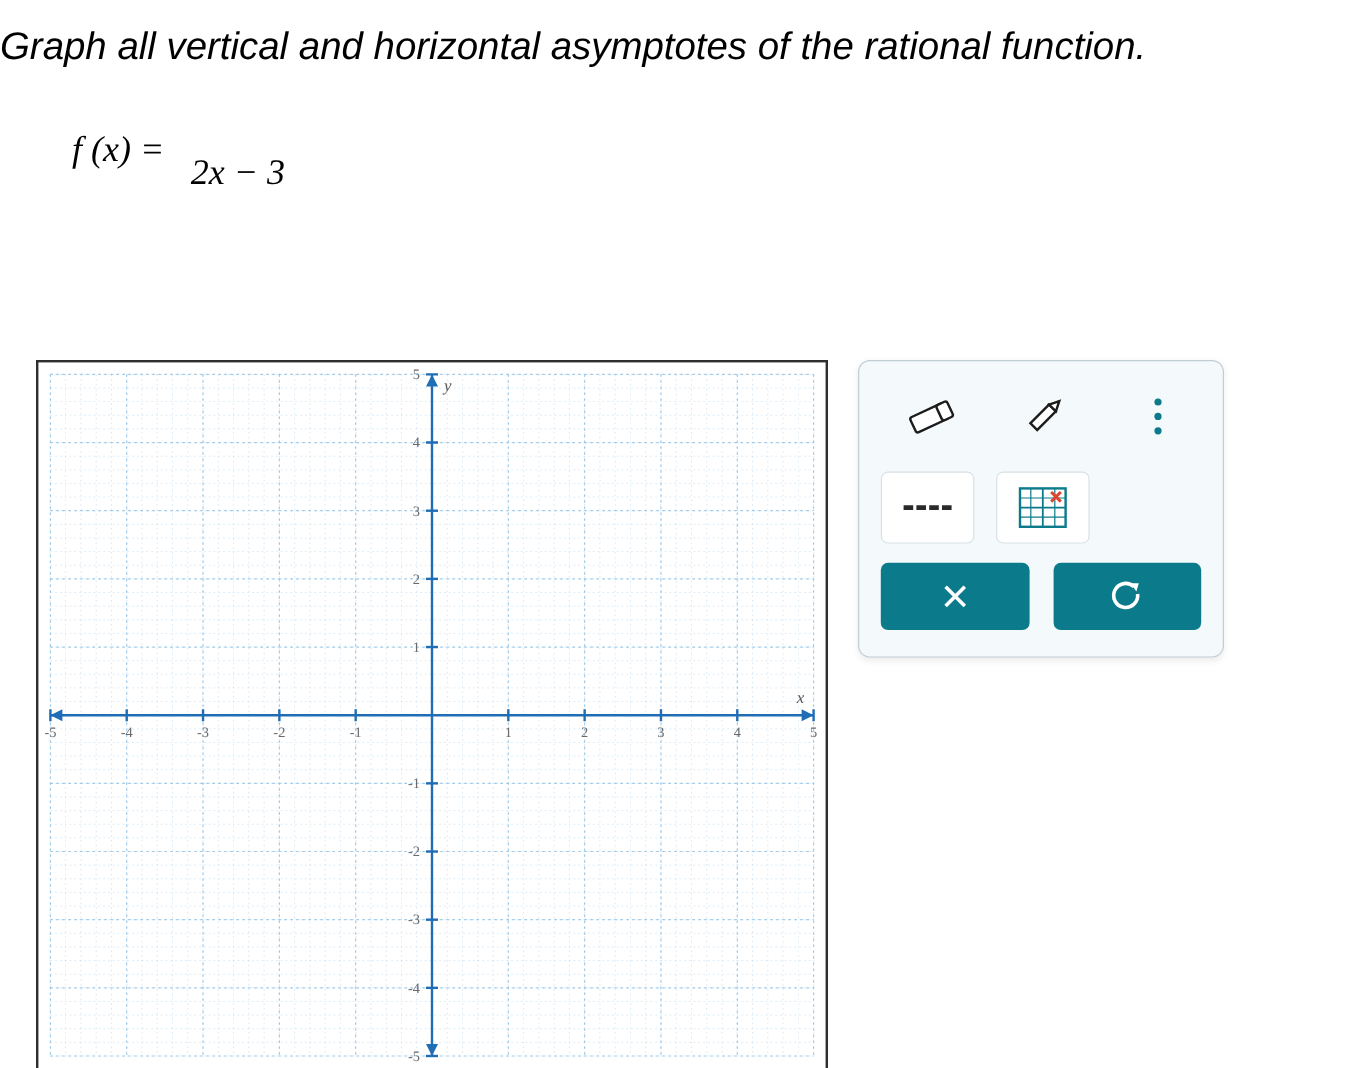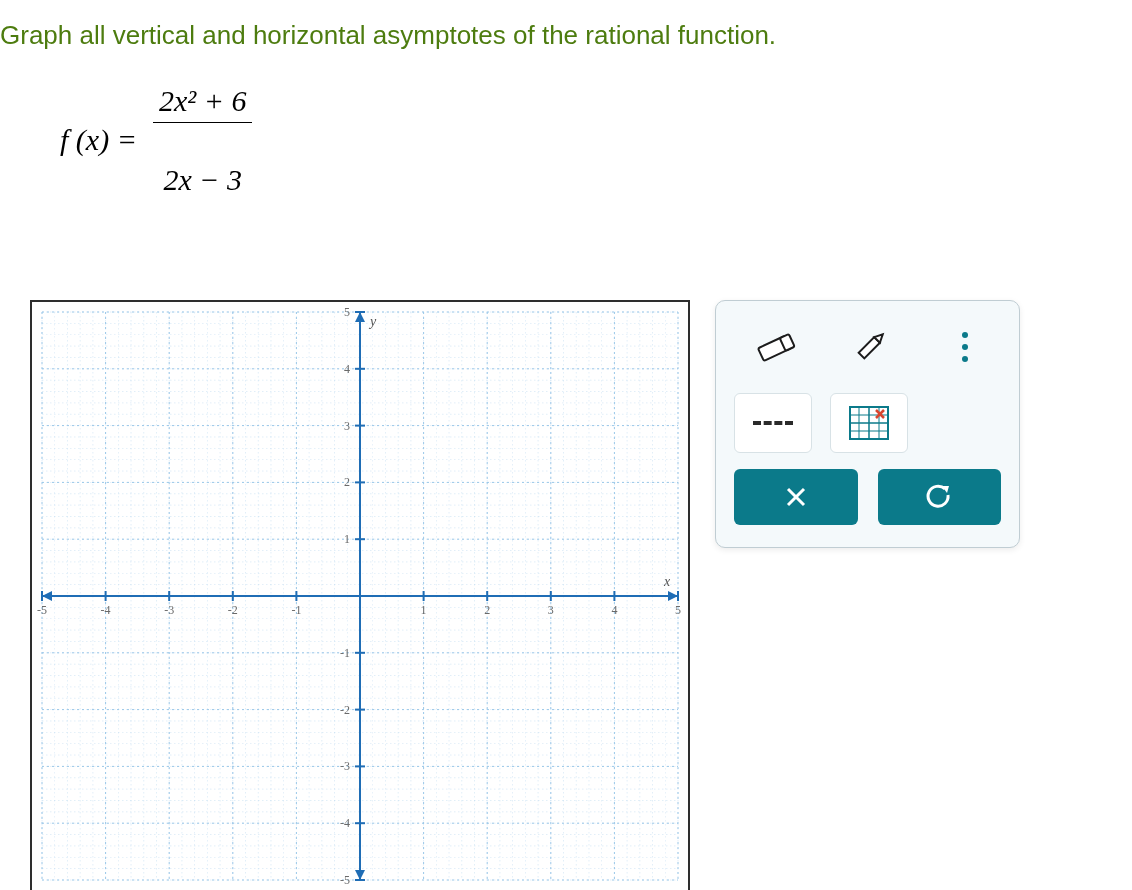--- a/index.html
+++ b/index.html
@@ -6,23 +6,24 @@
   body {
     margin: 0;
     padding: 0;
     font-family: Verdana, Geneva, sans-serif;
     background: #fff;
     width: 1132px;
     height: 890px;
     overflow: hidden;
   }
   .instruction {
-    font-size: 26px;
-    color: #4d7c0f;
+    font-size: 32px;
+    color: #000000;
     padding: 20px 0 0 0;
+    font-style: italic;
   }
   .equation {
     font-family: "Times New Roman", serif;
     font-size: 30px;
     font-style: italic;
     padding: 30px 0 0 60px;
     display: flex;
     align-items: center;
     gap: 16px;
   }
@@ -89,21 +90,20 @@
   }
 </style>
 </head>
 <body>
 
 <div class="instruction">Graph all vertical and horizontal asymptotes of the rational function.</div>
 
 <div class="equation">
   <span><span>f</span> (<span>x</span>) =</span>
   <span class="fraction">
-    <span class="num">2x² + 6</span>
     <span class="den">2x − 3</span>
   </span>
 </div>
 
 <div class="graph-area">
   <svg id="graph-svg" width="656" height="588" viewBox="0 0 656 588">
       <line x1="10" y1="10" x2="10" y2="578" stroke="#9ac7e8" stroke-width="0.5" stroke-dasharray="1.5 2.5" opacity="0.6"></line>
       <line x1="22.720000000000027" y1="10" x2="22.720000000000027" y2="578" stroke="#9ac7e8" stroke-width="0.5" stroke-dasharray="1.5 2.5" opacity="0.6"></line>
       <line x1="35.44" y1="10" x2="35.44" y2="578" stroke="#9ac7e8" stroke-width="0.5" stroke-dasharray="1.5 2.5" opacity="0.6"></line>
       <line x1="48.160000000000025" y1="10" x2="48.160000000000025" y2="578" stroke="#9ac7e8" stroke-width="0.5" stroke-dasharray="1.5 2.5" opacity="0.6"></line>

